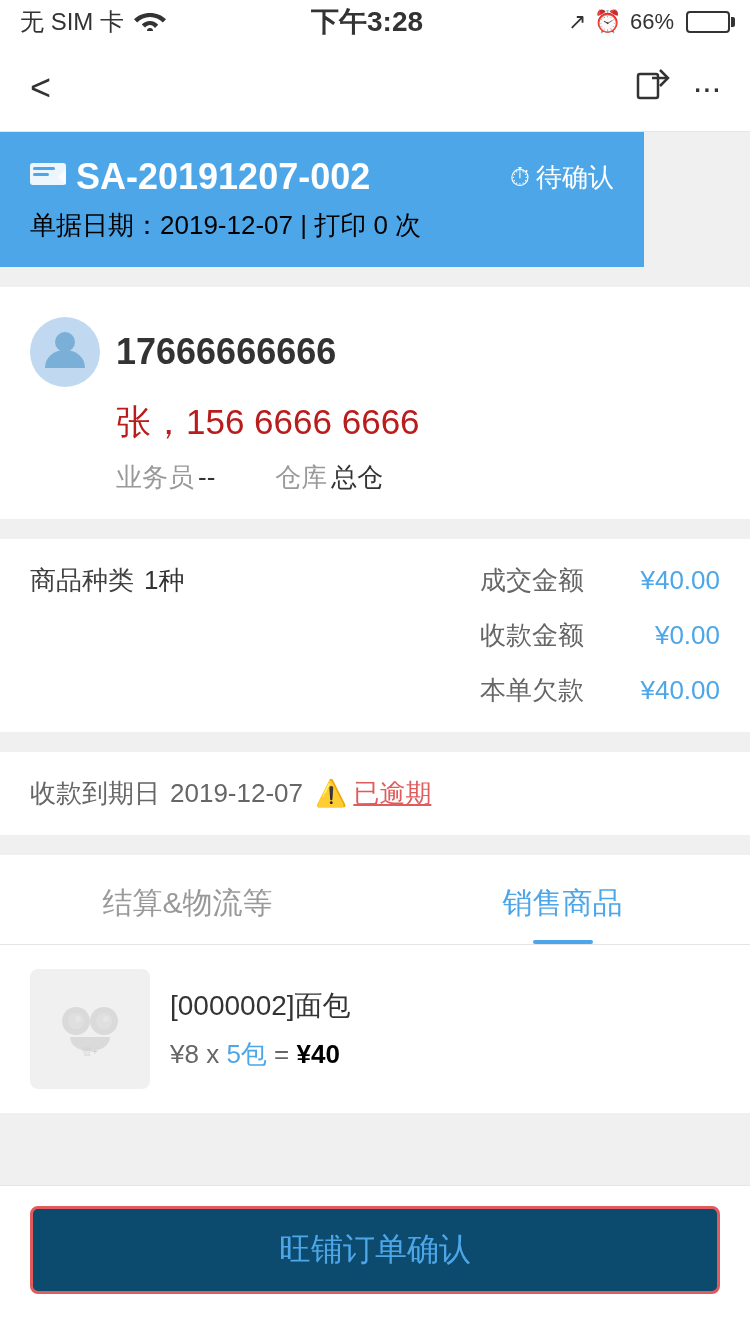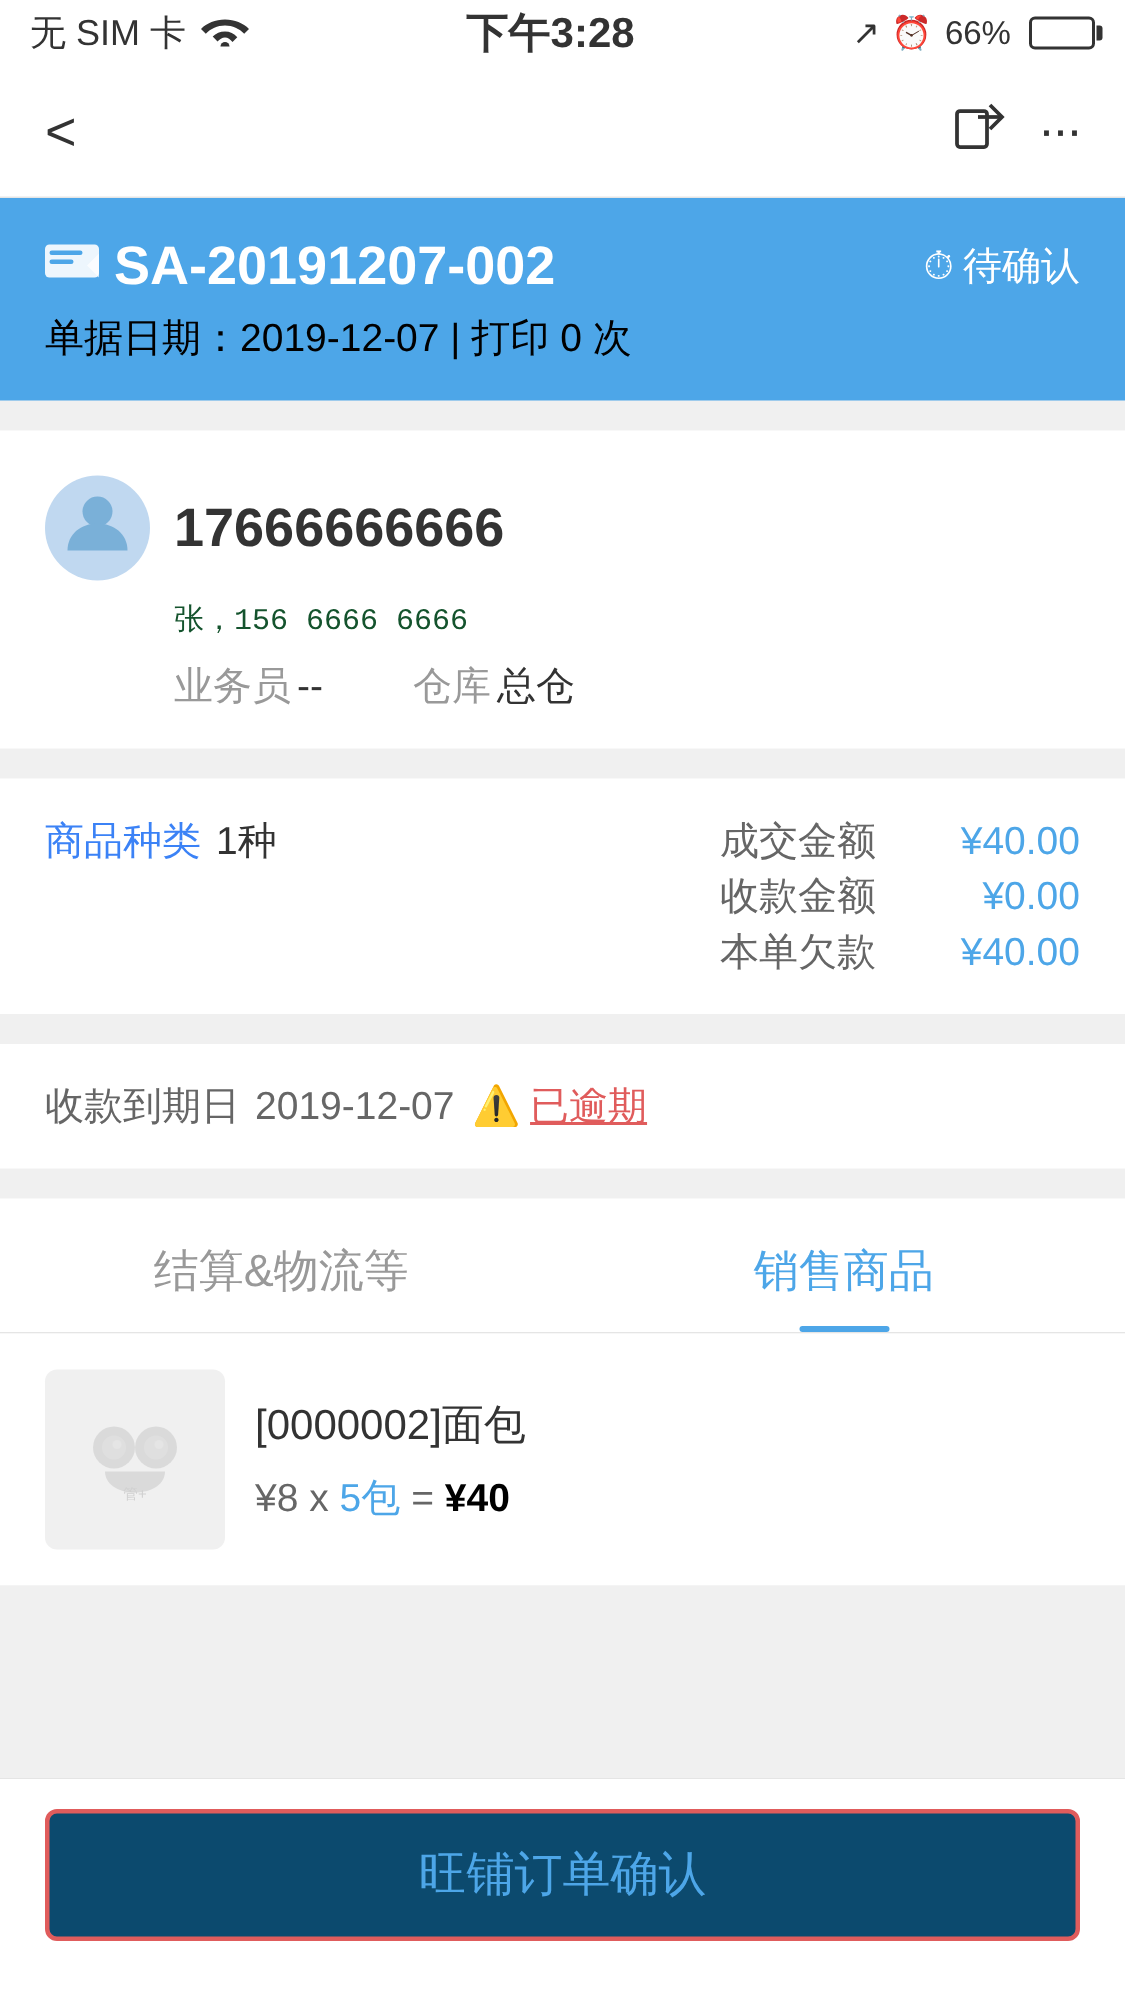--- a/index.html
+++ b/index.html
@@ -100,21 +100,21 @@
     }
     .nav-more {
       font-size: 34px;
       color: #333;
       letter-spacing: -2px;
     }
 
     
     .order-header {
       background: #4DA6E8;
-      width: 750px;
+      width: 644px;
       padding: 24px 30px 24px 30px;
     }
     .order-header-top {
       display: flex;
       align-items: center;
       justify-content: space-between;
       margin-bottom: 10px;
     }
     .order-id {
       font-size: 36px;
@@ -162,25 +162,24 @@
     .customer-avatar-icon {
       font-size: 40px;
       color: #6699cc;
     }
     .customer-phone {
       font-size: 36px;
       font-weight: 600;
       color: #333;
     }
     .customer-info {
-      font-size: 20px;
-      color: #14532d;
+      font-size: 35px;
+      color: #b91c1c;
       margin-bottom: 14px;
       margin-left: 86px;
-      font-family: Liberation Mono, monospace;
     }
     .customer-meta {
       display: flex;
       align-items: center;
       font-size: 26px;
       color: #666;
       margin-left: 86px;
     }
     .customer-meta-item {
       display: flex;
@@ -206,31 +205,31 @@
       justify-content: space-between;
     }
     .summary-left {
       display: flex;
       align-items: center;
       gap: 10px;
       font-size: 26px;
       color: #666;
     }
     .summary-label {
-      color: #3b82f6;
+      color: #404040;
     }
     .summary-value {
       color: #333;
       font-weight: 500;
     }
     .summary-right {
       display: flex;
       flex-direction: column;
       align-items: flex-end;
-      gap: 2px;
+      gap: 20px;
     }
     .summary-row {
       display: flex;
       align-items: center;
       gap: 16px;
       font-size: 26px;
     }
     .summary-row-label {
       color: #666;
     }

